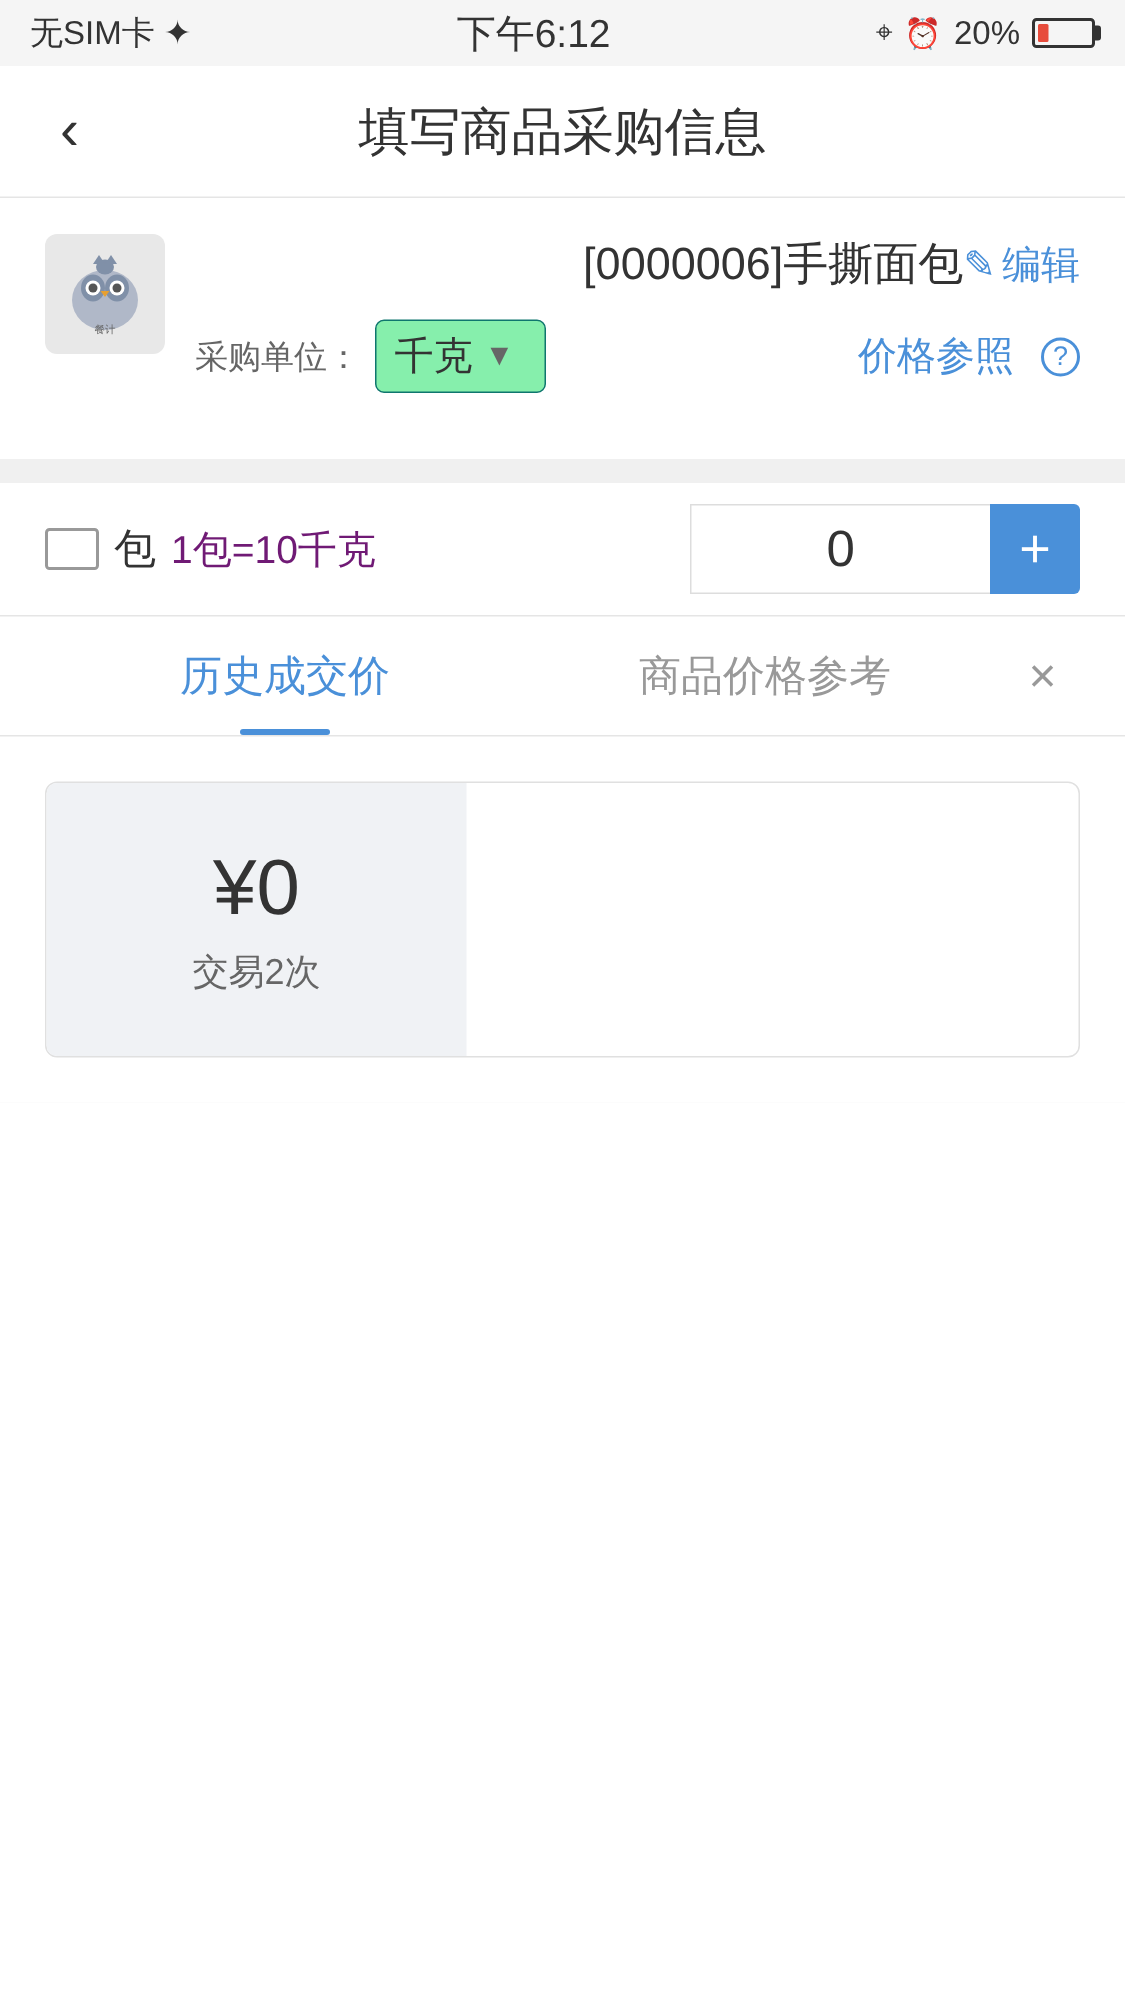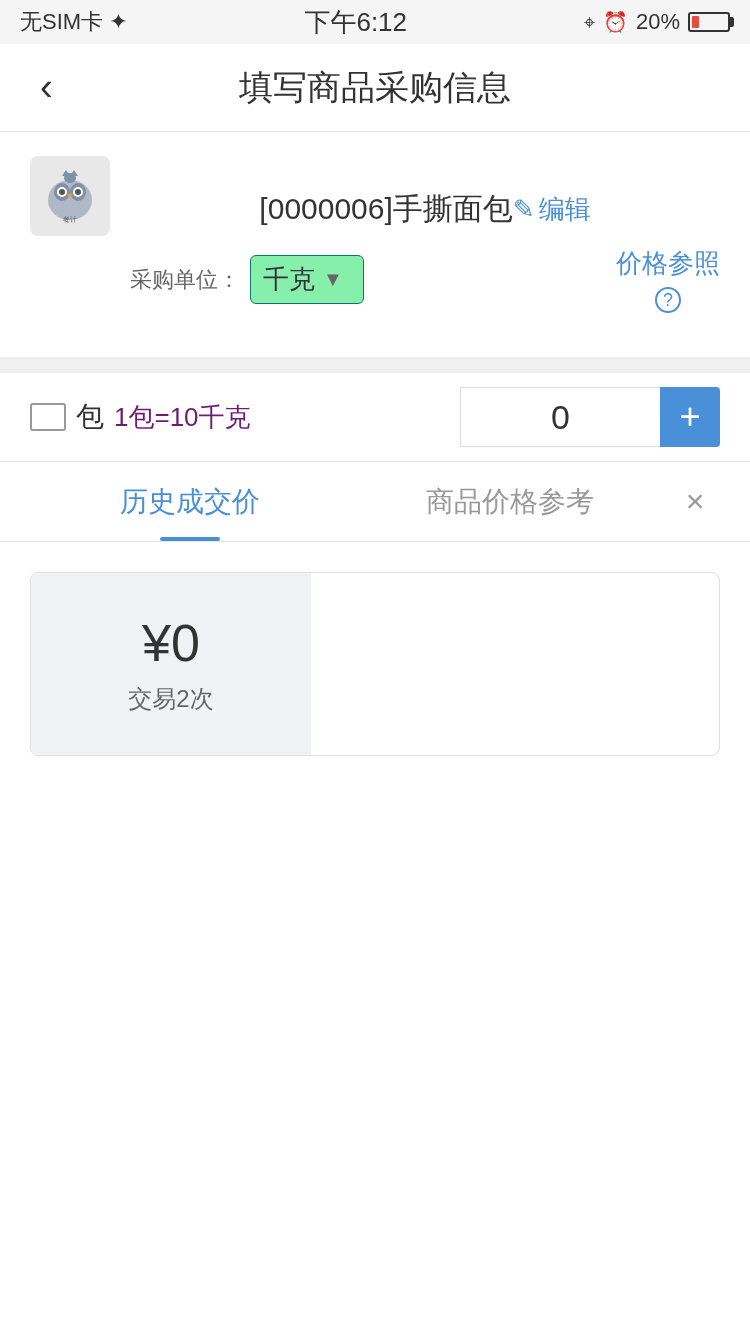--- a/index.html
+++ b/index.html
@@ -122,22 +122,21 @@
       width: 60px;
       height: 60px;
       position: relative;
     }
     .product-info {
       flex: 1;
     }
     .product-title-row {
       display: flex;
       align-items: center;
-      justify-content: center;
-      margin-top: 33px;
+      justify-content: flex-end;
     }
     .product-title {
       font-size: 30px;
       color: #333;
       font-weight: 500;
     }
     .edit-btn {
       color: #4a90d9;
       font-size: 26px;
       display: flex;
@@ -170,23 +169,22 @@
     }
     .unit-select-arrow {
       font-size: 20px;
       color: #666;
     }
     .price-ref {
       color: #4a90d9;
       font-size: 26px;
       display: flex;
       align-items: center;
-      gap: 6px;
-      cursor: pointer;
-      flex-direction: column;
+      gap: 18px;
+      cursor: pointer;
     }
     .help-circle {
       width: 26px;
       height: 26px;
       border: 2px solid #4a90d9;
       border-radius: 50%;
       display: flex;
       align-items: center;
       justify-content: center;
       font-size: 18px;

